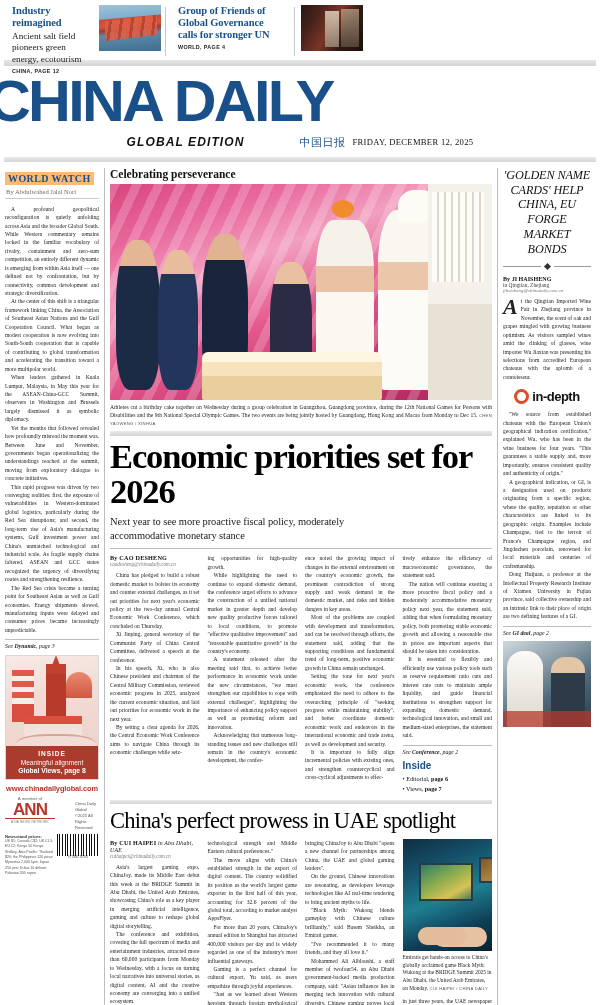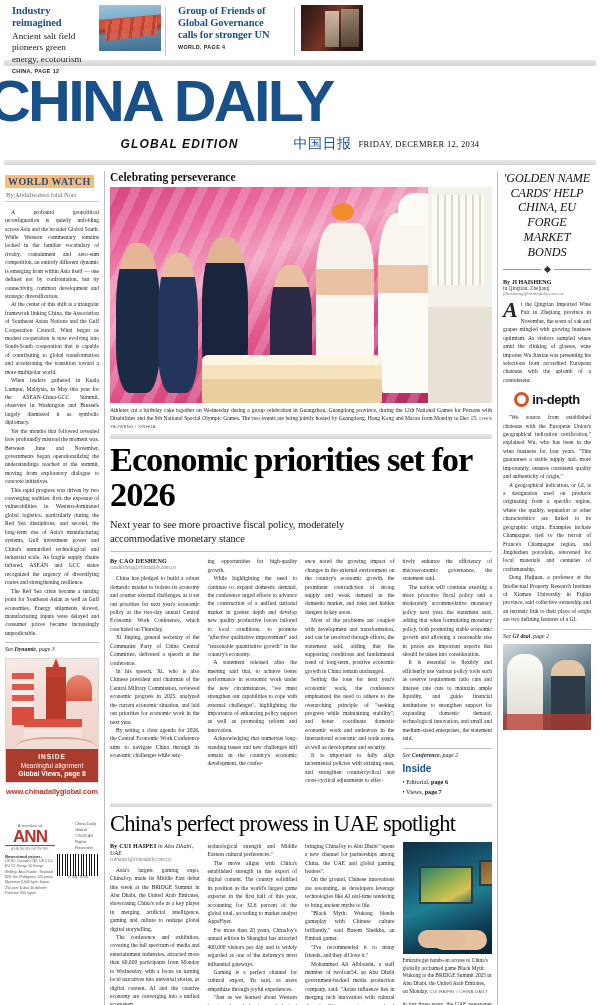--- a/index.html
+++ b/index.html
@@ -69,21 +69,21 @@
   .masthead-sub {
     display:flex; align-items:center; justify-content:center;
     gap:7px; margin-top:6px;
   }
   .ed-label {
     font-family:"Liberation Sans", sans-serif;
     font-weight:bold; font-size:12px; letter-spacing:1.1px; color:#111;font-style:italic;
   }
   .cn-chars {
     font-family:"DejaVu Sans", sans-serif;
-    font-size:14px; color:#1a5089; letter-spacing:.5px;margin-left:48px;
+    font-size:11px; color:#1a5089; letter-spacing:.5px;margin-left:48px;
   }
   .ed-date {
     font-family:"Liberation Serif", serif;
     font-size:8.6px; letter-spacing:.3px; color:#111;
   }
   .mast-rule { height:5px; background:linear-gradient(180deg,#e9e9e9,#d6d6d6); margin:7px 4px 0 4px; }
 
   
   .page-grid {
     display:flex; padding:6px 5px 0 5px; gap:0;
@@ -149,21 +149,21 @@
     background:#a93c2c; color:#fff; text-align:center; padding:4px 2px 5px 2px;
   }
   .promo-kicker { font-family:"Liberation Sans", sans-serif; font-weight:bold; font-size:6.6px; letter-spacing:.9px; }
   .promo-line1 { font-family:"Liberation Sans", sans-serif; font-size:6.6px; margin-top:2px; opacity:.95; }
   .promo-line2 { font-family:"Liberation Sans", sans-serif; font-weight:bold; font-size:6.8px; margin-top:1px; }
 
   .site-url {
     font-family:"Liberation Sans", sans-serif; font-weight:bold;
     font-size:7.4px; color:#b3372a; text-align:center; margin-top:4px; letter-spacing:-.1px;
   }
-  .footer-blk { display:flex; gap:20px; margin-top:20px; align-items:flex-end; }
+  .footer-blk { display:flex; gap:20px; margin-top:3px; align-items:flex-start; }
   .ann-wrap { width:50px; flex:none; text-align:center; }
   .ann-member { font-family:"Liberation Sans", sans-serif; font-size:4.3px; color:#666; }
   .ann-logo { font-family:"Liberation Sans", sans-serif; font-weight:bold; font-size:17px;
     color:#b3372a; line-height:1; letter-spacing:-1px; }
   .ann-sub { font-family:"Liberation Sans", sans-serif; font-size:3px; color:#777;
     letter-spacing:.3px; border-top:1px solid #b3372a; padding-top:1px; }
   .copy { font-family:"Liberation Sans", sans-serif; font-size:4.1px; color:#555; line-height:1.45; padding-top:5px; }
   .prices-row { display:flex; gap:3px; margin-top:3px; }
   .prices { flex:1; }
   .prices-title { font-family:"Liberation Sans", sans-serif; font-weight:bold; font-size:4.2px; color:#333; }
@@ -315,21 +315,21 @@
   </div>
 </div>
 
 <div class="strip-rule"></div>
 
 <div class="masthead">
   <div class="masthead-title">CHINA DAILY</div>
   <div class="masthead-sub">
     <span class="ed-label">GLOBAL EDITION</span>
     <span class="cn-chars">中国日报</span>
-    <span class="ed-date">FRIDAY, DECEMBER 12, 2034</span>
+    <span class="ed-date">FRIDAY, DECEMBER 12, 2025</span>
   </div>
 </div>
 <div class="mast-rule"></div>
 
 <div class="page-grid">
 
   <div class="col-left">
     <div class="ww-badge">WORLD WATCH</div>
     <div class="ww-author">By Abdulwahed Jalal Nori</div>
     <div class="ww-rule"></div>

